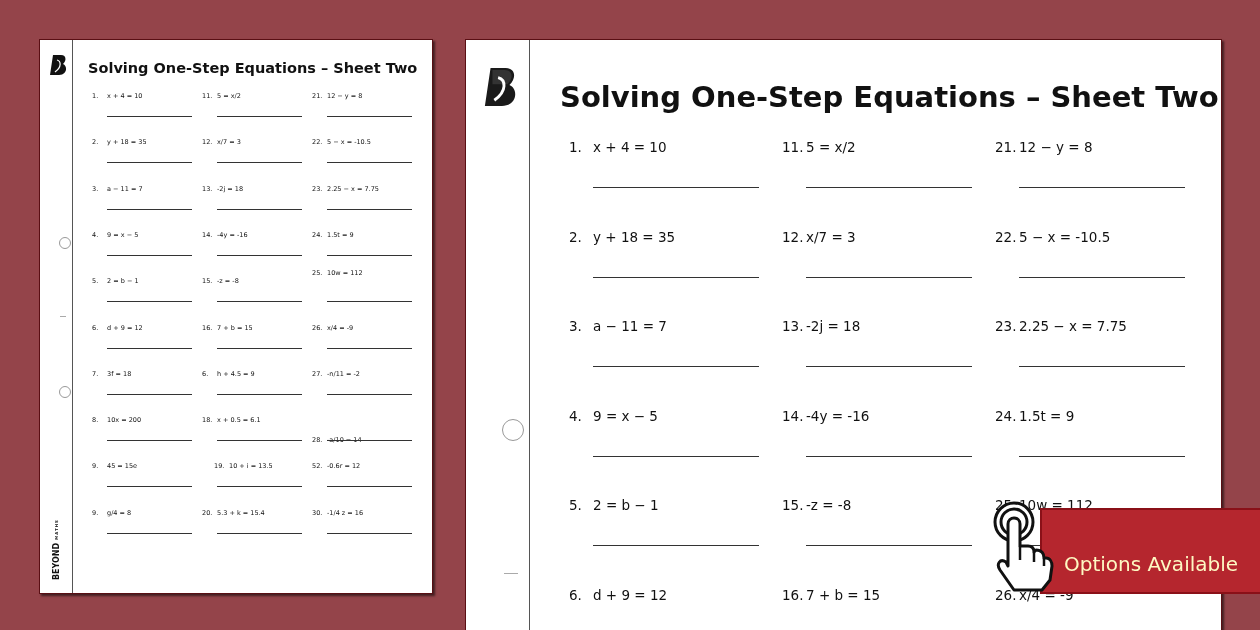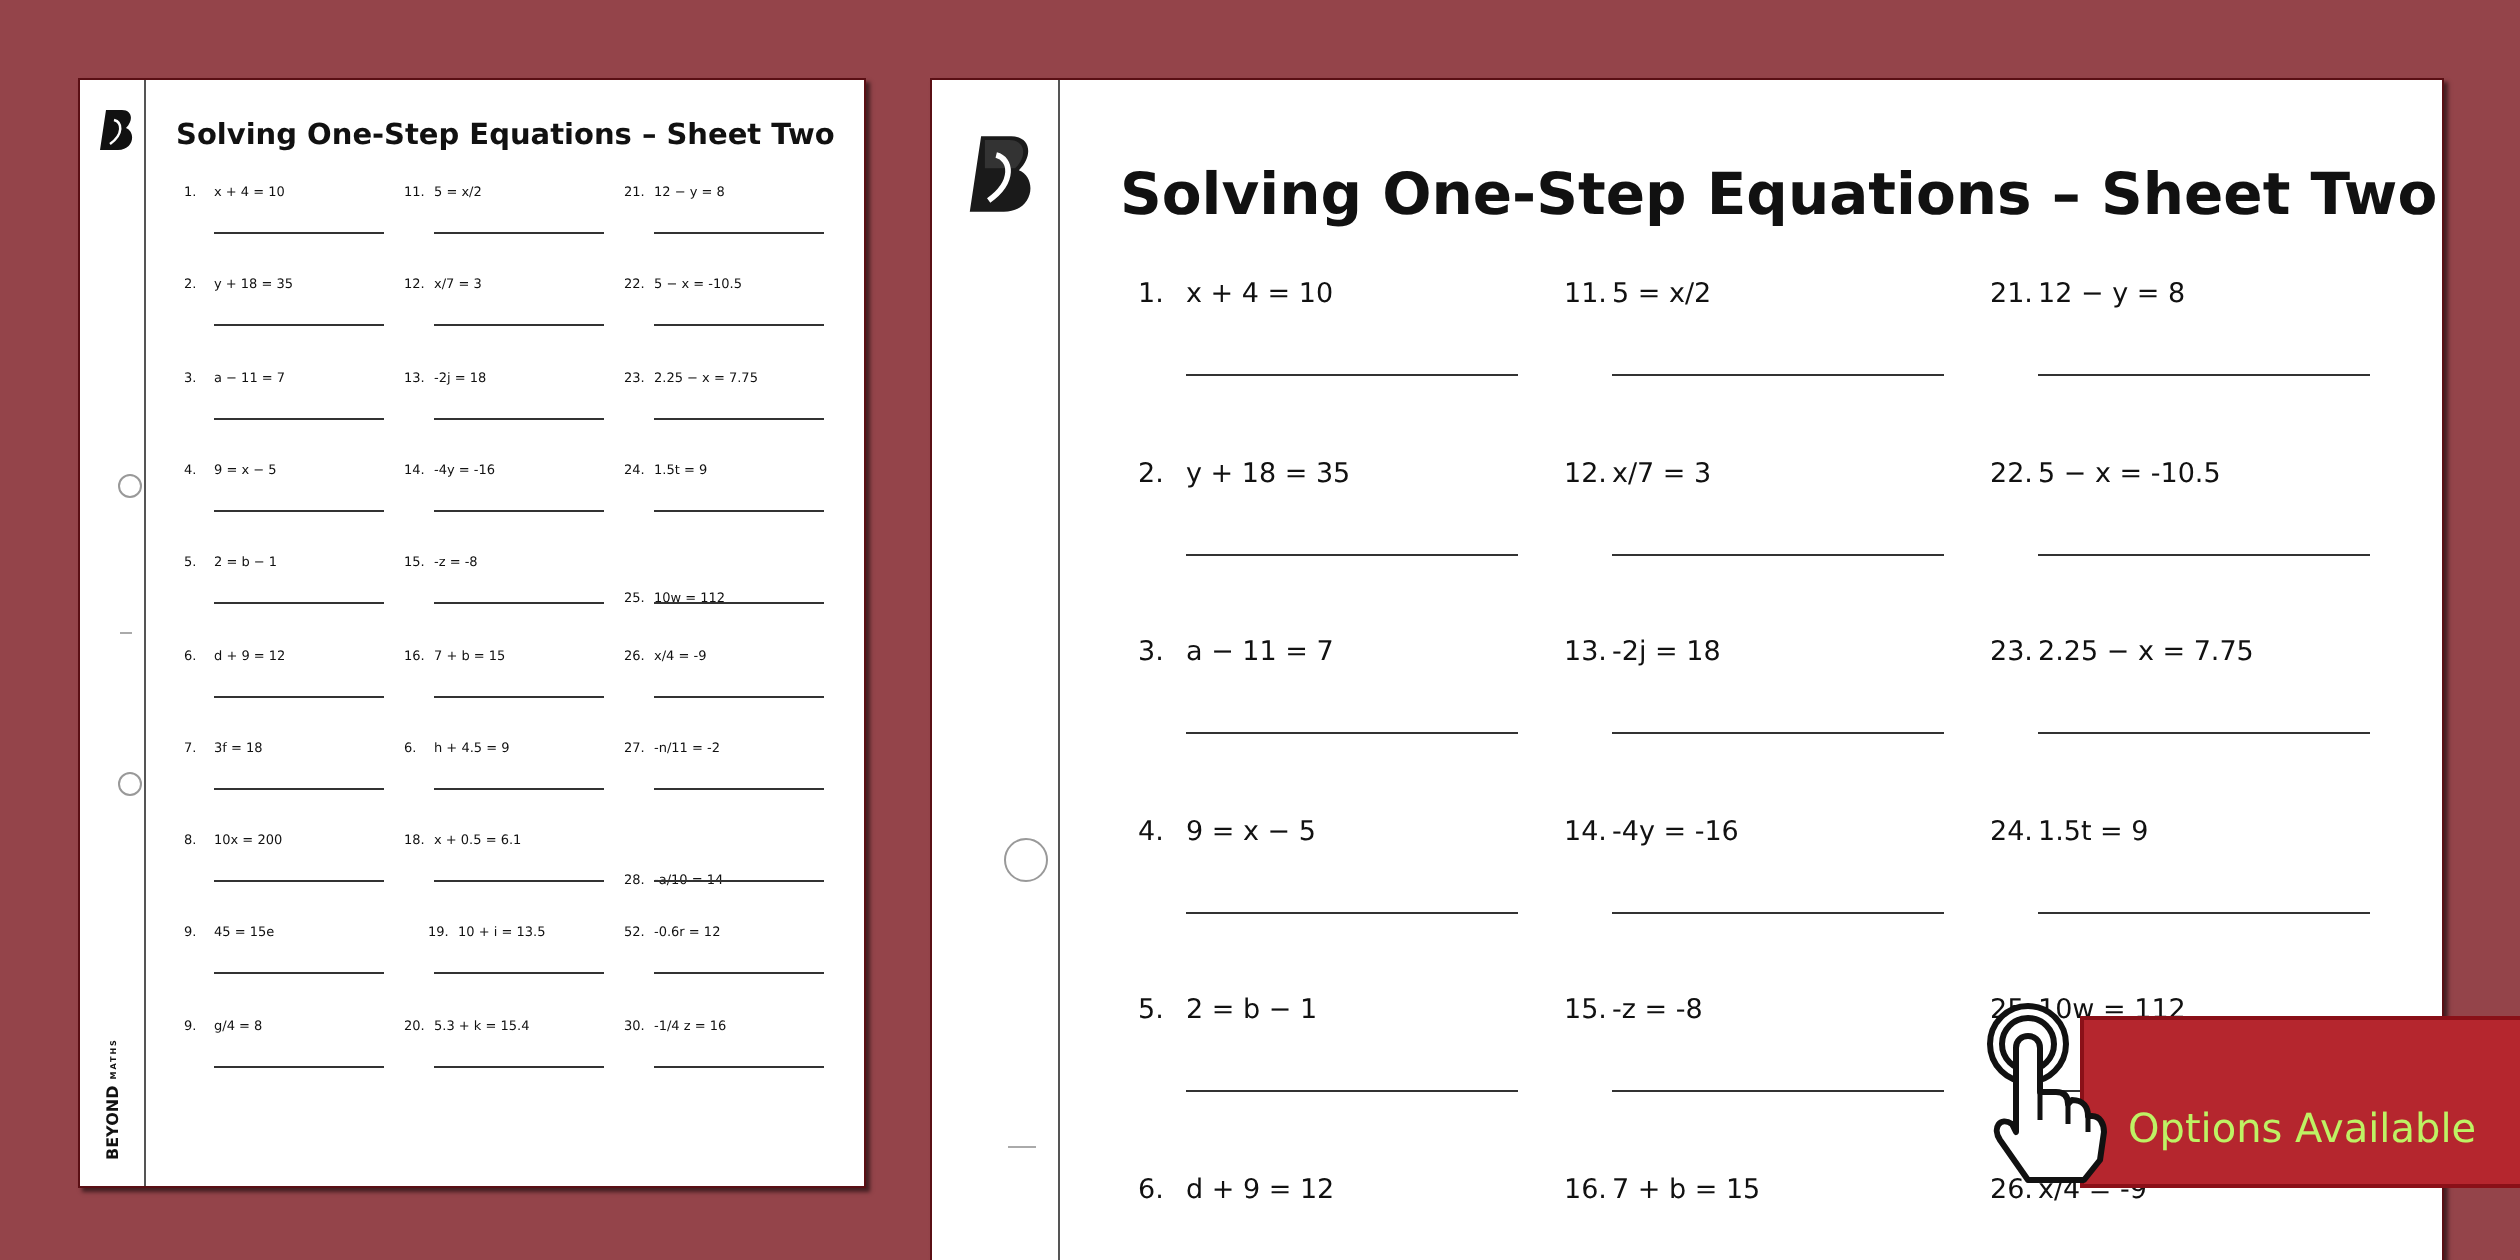--- a/index.html
+++ b/index.html
@@ -28,21 +28,21 @@
   }
   .brand-vert .sub { font-size: 4px; letter-spacing: 1px; margin-left: 3px; vertical-align: middle; }
 
   
   .banner {
     position: absolute; left: 1040px; top: 508px; width: 220px; height: 82px;
     background: #b5262e; border: 2px solid #8a1018;
     border-right: none;
   }
   .banner .l1 { position: absolute; left: 22px; top: 12px; font-size: 24px; font-weight: bold; color: #fff; font-family: "DejaVu Sans", sans-serif; }
-  .banner .l2 { position: absolute; left: 22px; top: 42px; font-size: 20px; color: #bef264; font-family: "DejaVu Sans", sans-serif; }
+  .banner .l2 { position: absolute; left: 22px; top: 42px; font-size: 20px; color: #fef9c3; font-family: "DejaVu Sans", sans-serif; }
   .hand { position: absolute; left: 992px; top: 500px; }
 </style>
 </head>
 <body>
 
 <div class="sheet" style="left:39px; top:39px; width:392px; height:553px;">
   <div class="margin-line" style="left:32px;"></div>
   <div class="hole" style="left:19px; top:197px; width:10px; height:10px;"></div>
   <div class="tick" style="left:20px; top:276px; width:6px;"></div>
   <div class="hole" style="left:19px; top:346px; width:10px; height:10px;"></div>
@@ -96,21 +96,21 @@
       <div class="item" style="left: 162px; top: 468.7px; font-size: 6.5px;"><span class="num" style="width: 15px;">20.</span><span class="eq">5.3 + k = 15.4</span></div>
       <div class="ans-line" style="left: 177px; top: 492.7px; width: 85px;"></div>
       <div class="item" style="left: 272px; top: 52px; font-size: 6.5px;"><span class="num" style="width: 15px;">21.</span><span class="eq">12 − y = 8</span></div>
       <div class="ans-line" style="left: 287px; top: 76px; width: 85px;"></div>
       <div class="item" style="left: 272px; top: 98.3px; font-size: 6.5px;"><span class="num" style="width: 15px;">22.</span><span class="eq">5 − x = -10.5</span></div>
       <div class="ans-line" style="left: 287px; top: 122.3px; width: 85px;"></div>
       <div class="item" style="left: 272px; top: 144.6px; font-size: 6.5px;"><span class="num" style="width: 15px;">23.</span><span class="eq">2.25 − x = 7.75</span></div>
       <div class="ans-line" style="left: 287px; top: 168.6px; width: 85px;"></div>
       <div class="item" style="left: 272px; top: 190.9px; font-size: 6.5px;"><span class="num" style="width: 15px;">24.</span><span class="eq">1.5t = 9</span></div>
       <div class="ans-line" style="left: 287px; top: 214.9px; width: 85px;"></div>
-      <div class="item" style="left: 272px; top: 255px; font-size: 6.5px;"><span class="num" style="width: 15px;">25.</span><span class="eq">10w = 112</span></div>
+      <div class="item" style="left: 272px; top: 229px; font-size: 6.5px;"><span class="num" style="width: 15px;">25.</span><span class="eq">10w = 112</span></div>
       <div class="ans-line" style="left: 287px; top: 261.2px; width: 85px;"></div>
       <div class="item" style="left: 272px; top: 283.5px; font-size: 6.5px;"><span class="num" style="width: 15px;">26.</span><span class="eq">x/4 = -9</span></div>
       <div class="ans-line" style="left: 287px; top: 307.5px; width: 85px;"></div>
       <div class="item" style="left: 272px; top: 329.8px; font-size: 6.5px;"><span class="num" style="width: 15px;">27.</span><span class="eq">-n/11 = -2</span></div>
       <div class="ans-line" style="left: 287px; top: 353.8px; width: 85px;"></div>
       <div class="item" style="left: 272px; top: 396px; font-size: 6.5px;"><span class="num" style="width: 15px;">28.</span><span class="eq">-a/10 = 14</span></div>
       <div class="ans-line" style="left: 287px; top: 400.1px; width: 85px;"></div>
       <div class="item" style="left: 272px; top: 422.4px; font-size: 6.5px;"><span class="num" style="width: 15px;">52.</span><span class="eq">-0.6r = 12</span></div>
       <div class="ans-line" style="left: 287px; top: 446.4px; width: 85px;"></div>
       <div class="item" style="left: 272px; top: 468.7px; font-size: 6.5px;"><span class="num" style="width: 15px;">30.</span><span class="eq">-1/4 z = 16</span></div>

